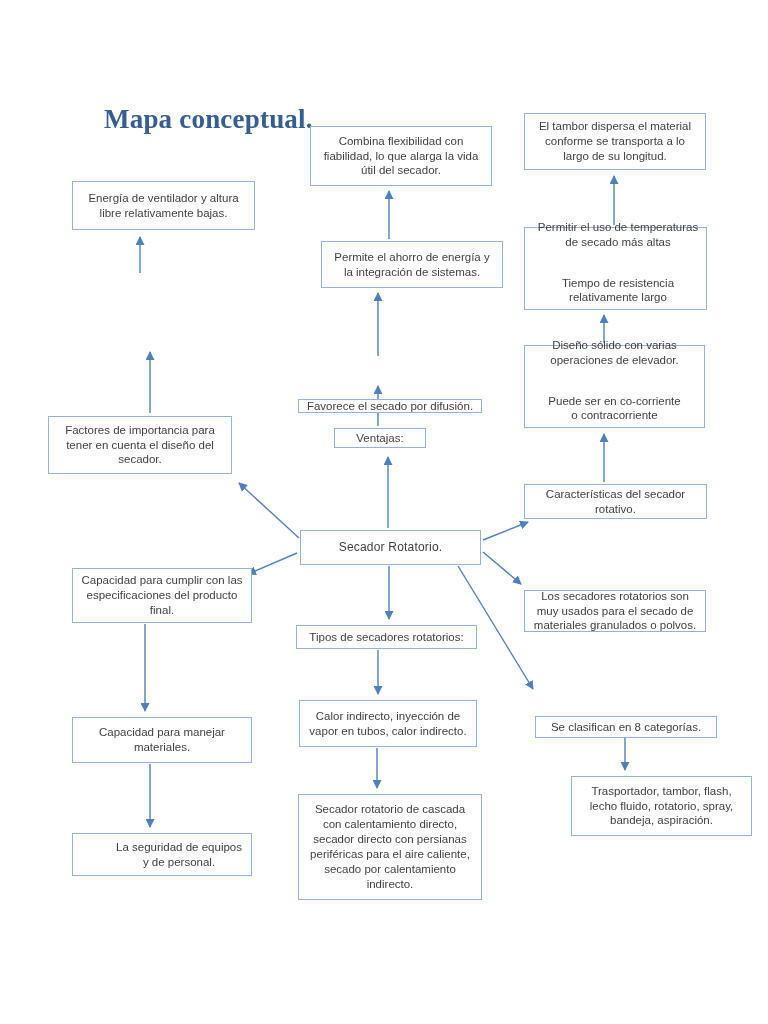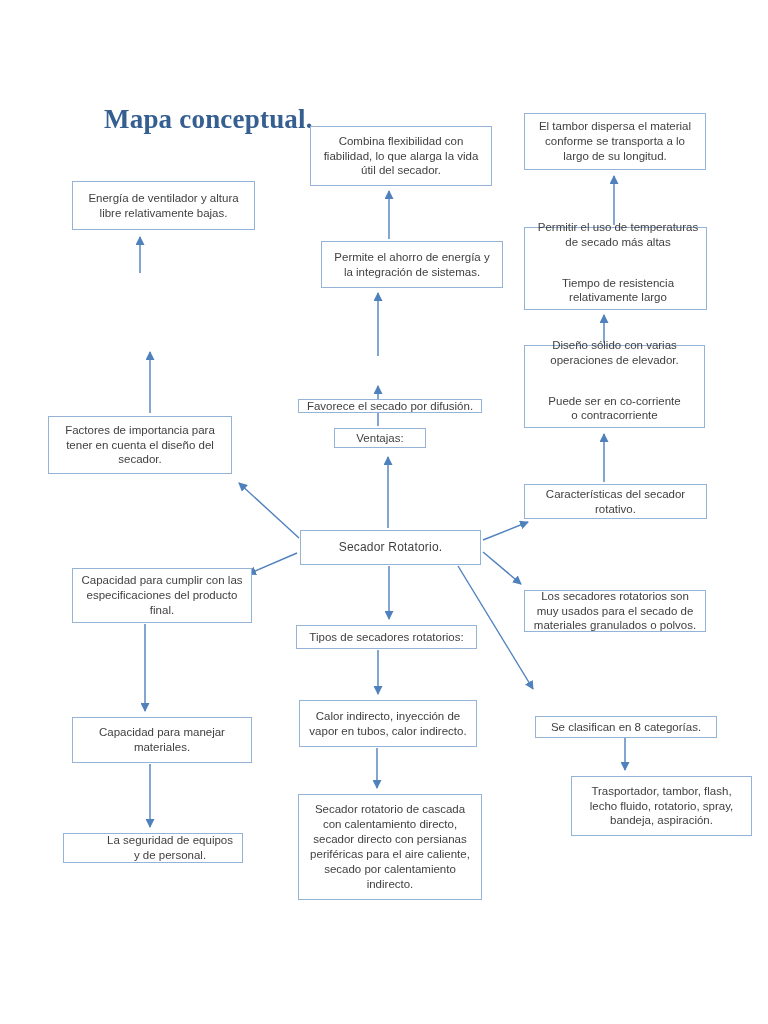--- a/index.html
+++ b/index.html
@@ -46,21 +46,21 @@
   .n-ventajas       {left:334px; top:428px; width:92px;  height:20px;}
   .n-caracteristicas{left:524px; top:484px; width:183px; height:35px;}
   .n-secador        {left:300px; top:530px; width:181px; height:35px;}
   .n-capacidad1     {left:72px;  top:568px; width:180px; height:55px;}
   .n-usados         {left:524px; top:590px; width:182px; height:42px;}
   .n-tipos          {left:296px; top:625px; width:181px; height:24px;}
   .n-clasifican     {left:535px; top:716px; width:182px; height:22px;}
   .n-calor          {left:299px; top:700px; width:178px; height:47px;}
   .n-capacidad2     {left:72px;  top:717px; width:180px; height:46px;}
   .n-trasportador   {left:536px; top:776px; width:181px; height:60px;margin-left:35px;}
-  .n-seguridad      {left:63px;  top:833px; width:180px; height:30px;padding-left:41px;}
+  .n-seguridad      {left:72px;  top:833px; width:180px; height:43px;padding-left:41px;}
   .n-cascada        {left:298px; top:794px; width:184px; height:106px;}
 </style>
 </head>
 <body>
 
 <div class="page">
 
   <h1 class="doc-title">Mapa conceptual.</h1>
 
   <svg class="connectors" width="768" height="1024" viewBox="0 0 768 1024" aria-hidden="true">

